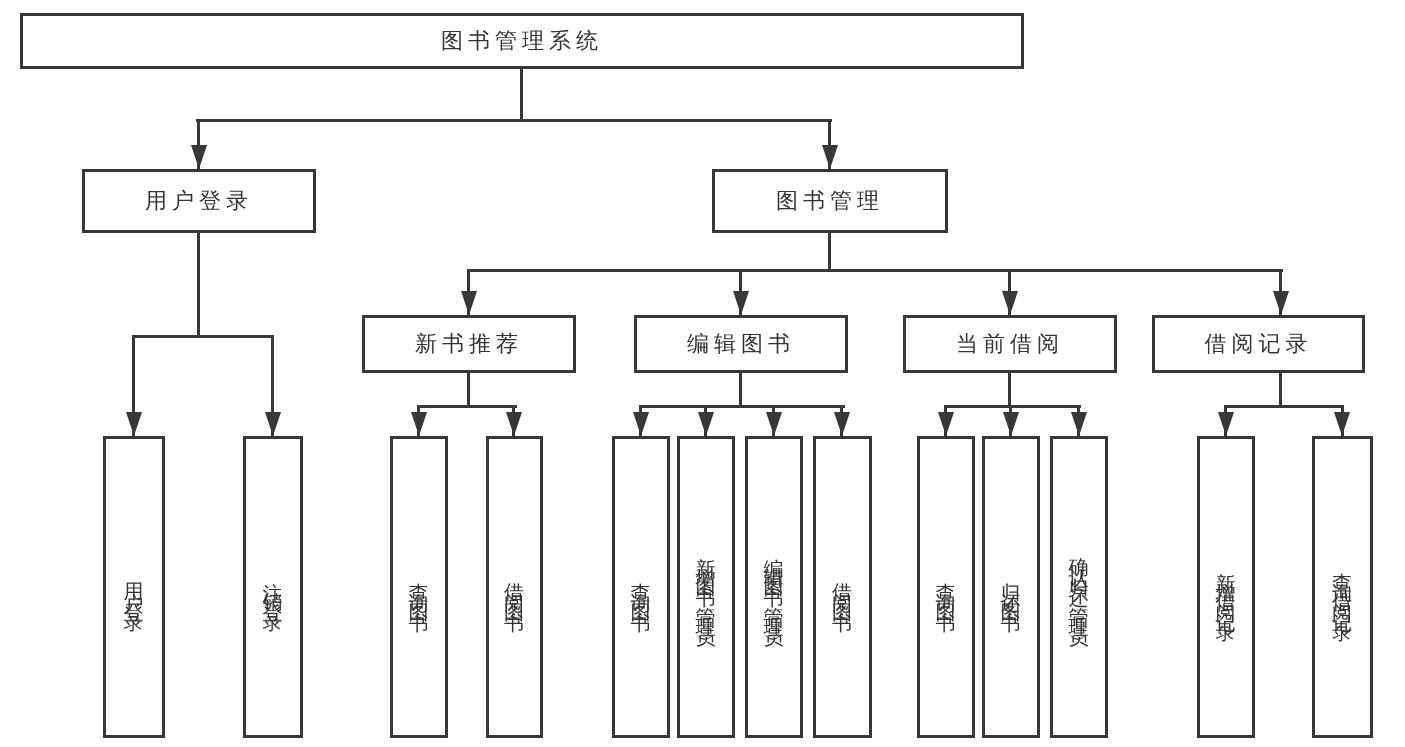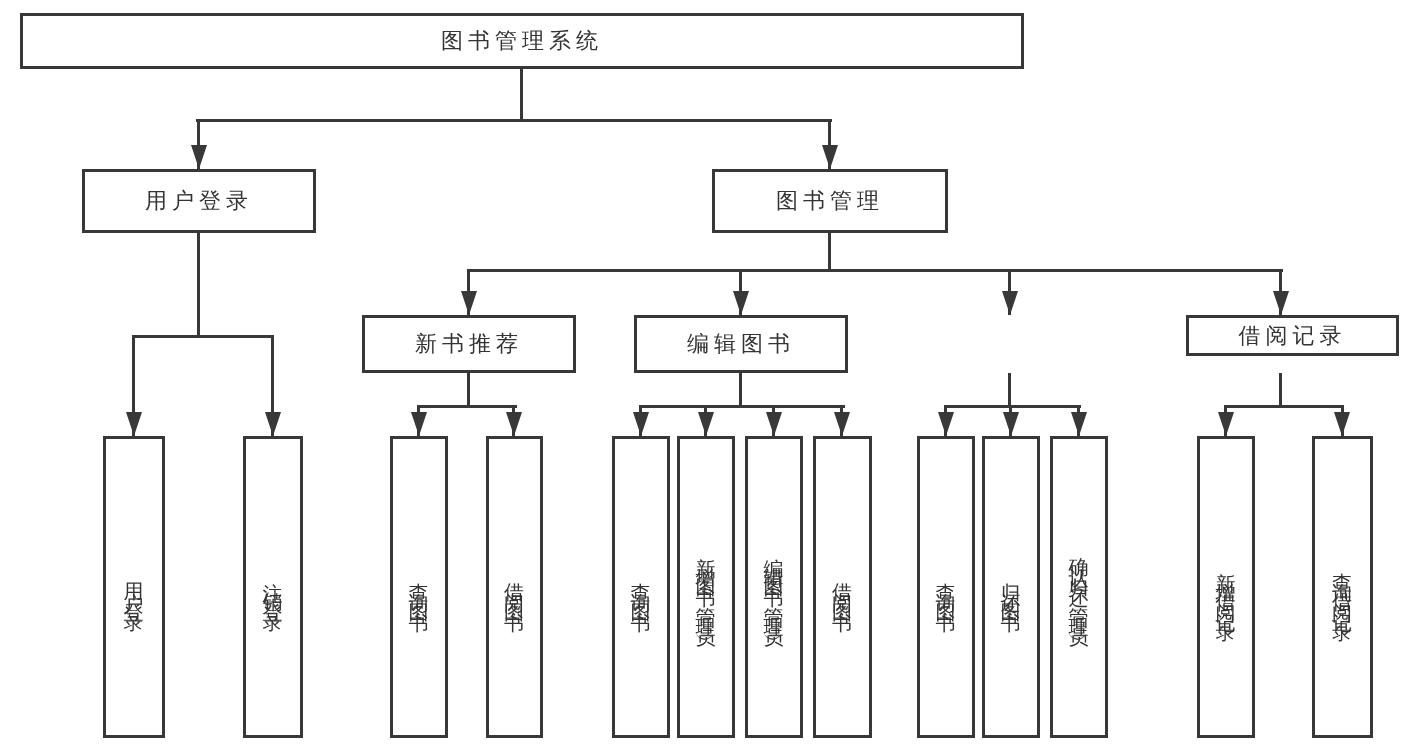--- a/index.html
+++ b/index.html
@@ -46,21 +46,24 @@
   <div class="box" style="left:362px;top:315px;width:214px;height:58px">
     <span>新书推荐</span>
   </div>
 
   <div class="box" style="left:712px;top:169px;width:236px;height:64px">
     <span>图书管理</span>
   </div>
   <div class="box" style="left:634px;top:315px;width:214px;height:58px">
     <span>编辑图书</span>
   </div>
-  <div class="box" style="left:1186px;top:315px;width:213px;height:41px">
+  <div class="box" style="left:903px;top:315px;width:214px;height:58px">
+    <span>当前借阅</span>
+  </div>
+  <div class="box" style="left:1152px;top:315px;width:213px;height:58px">
     <span>借阅记录</span>
   </div>
 
   <div class="vbox" style="left:103px;top:436px;width:62px;height:302px">
     <span class="vt">用户登录</span>
   </div>
   <div class="vbox" style="left:243px;top:436px;width:60px;height:302px">
     <span class="vt">注销登录</span>
   </div>
 

